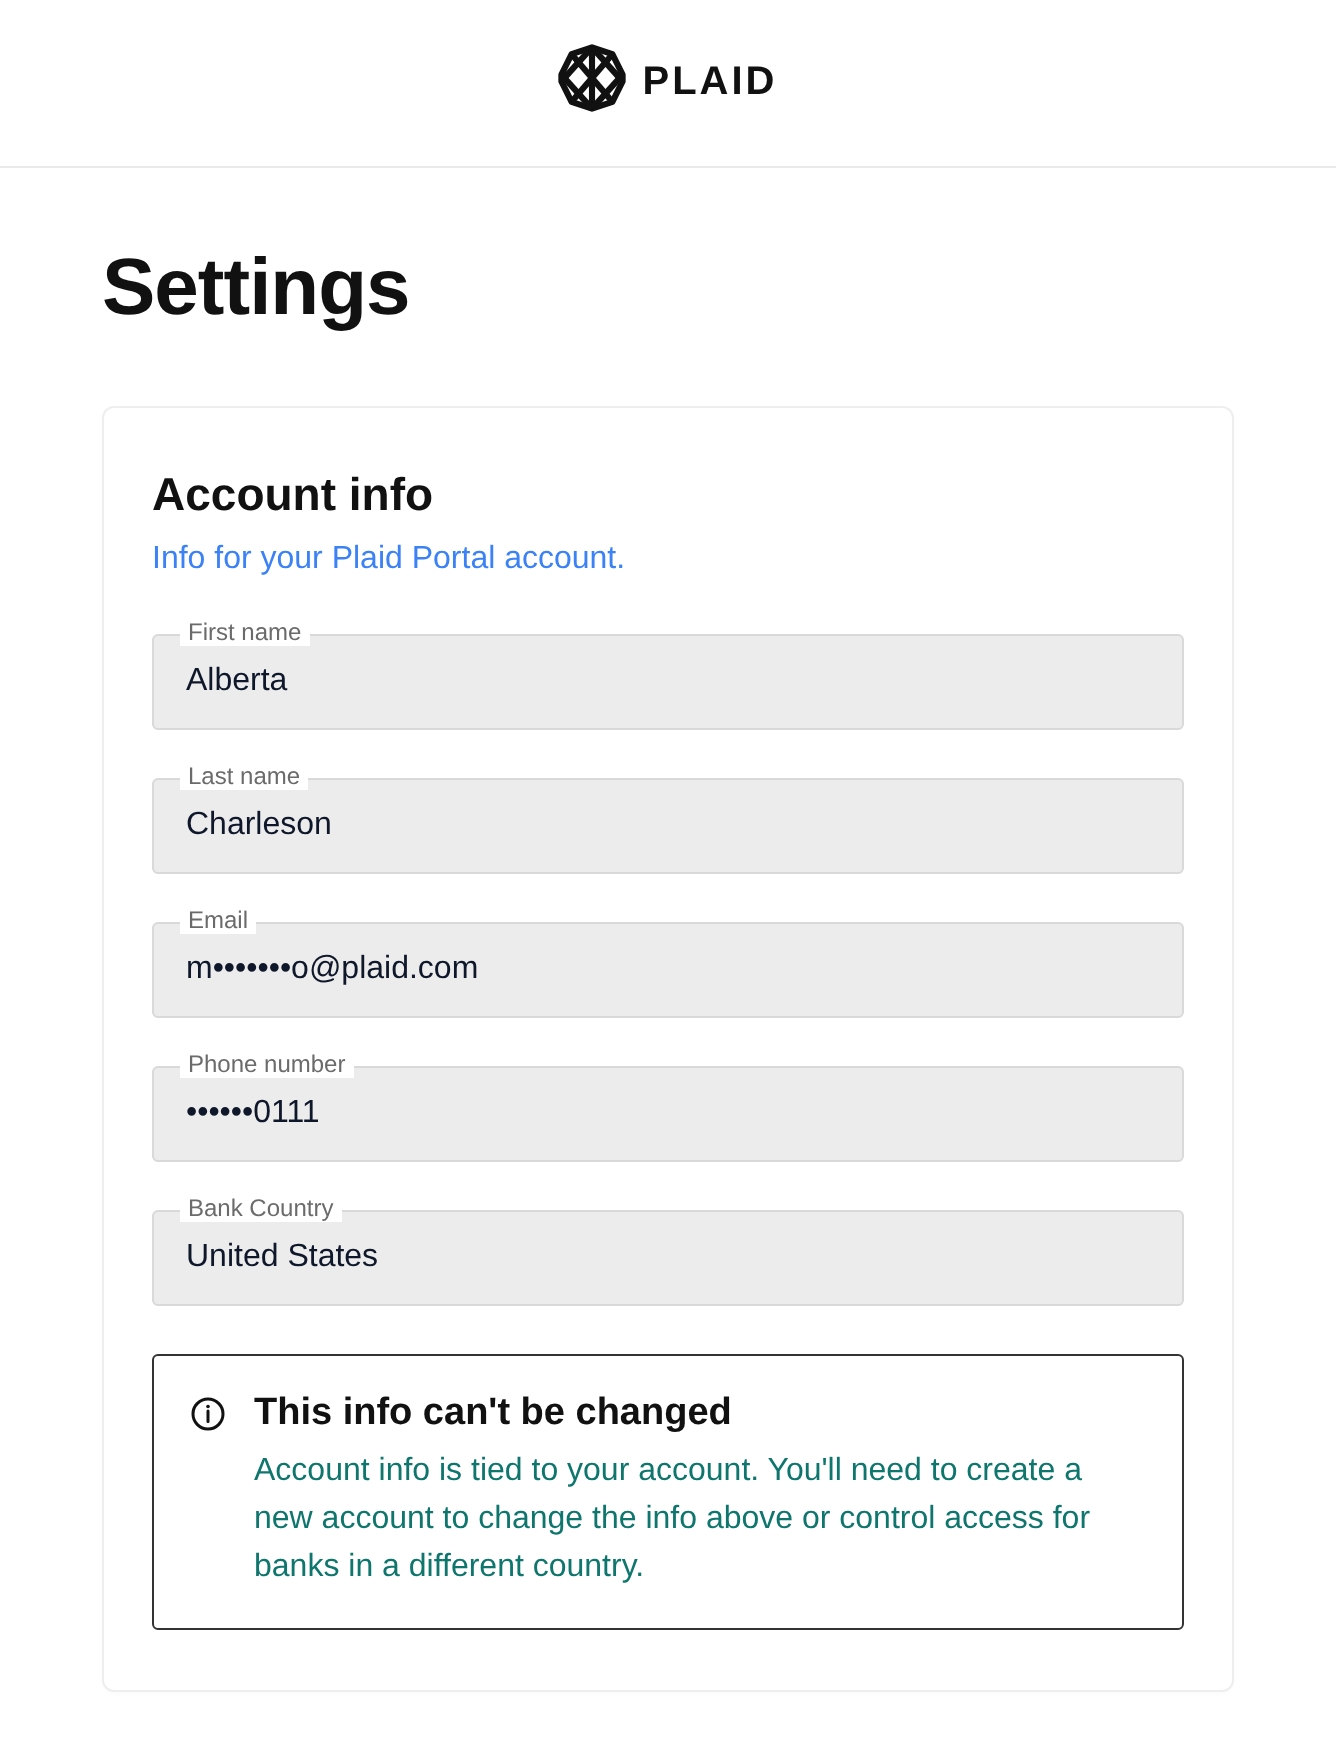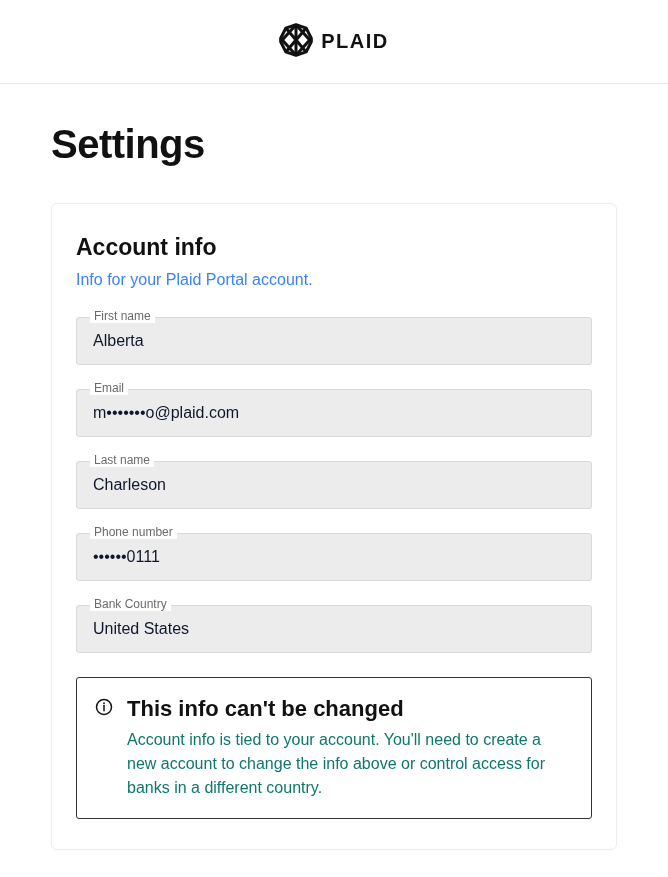--- a/index.html
+++ b/index.html
@@ -89,21 +89,21 @@
     align-items: flex-start;
   }
   .notice-icon-svg {
     flex: 0 0 auto;
     margin-top: 2px;
   }
   .notice-body {
     flex: 1 1 auto;
   }
   .notice-title {
-    font-size: 22px;
+    font-size: 19px;
     font-weight: 700;
     margin-bottom: 6px;
   }
   .notice-text {
     font-size: 16px;
     color: #0f766e;
     line-height: 1.5;
   }
 </style>
 </head>
@@ -136,27 +136,27 @@
     <p class="section-desc">Info for your Plaid Portal account.</p>
 
     <div class="fields">
 
       <div class="field-wrap">
         <span class="field-label">First name</span>
         <input class="field-input" type="text" readonly="" value="Alberta" style="">
       </div>
 
       <div class="field-wrap">
-        <span class="field-label">Email</span>
-        <input class="field-input" type="text" readonly="" value="m•••••••o@plaid.com" style="">
+        <span class="field-label">Last name</span>
+        <input class="field-input" type="text" readonly="" value="Charleson" style="">
       </div>
 
       <div class="field-wrap">
-        <span class="field-label">Last name</span>
-        <input class="field-input" type="text" readonly="" value="Charleson" style="">
+        <span class="field-label">Email</span>
+        <input class="field-input" type="text" readonly="" value="m•••••••o@plaid.com" style="">
       </div>
 
       <div class="field-wrap">
         <span class="field-label">Phone number</span>
         <input class="field-input" type="text" readonly="" value="••••••0111" style="">
       </div>
 
       <div class="field-wrap">
         <span class="field-label">Bank Country</span>
         <input class="field-input" type="text" readonly="" value="United States" style="">

